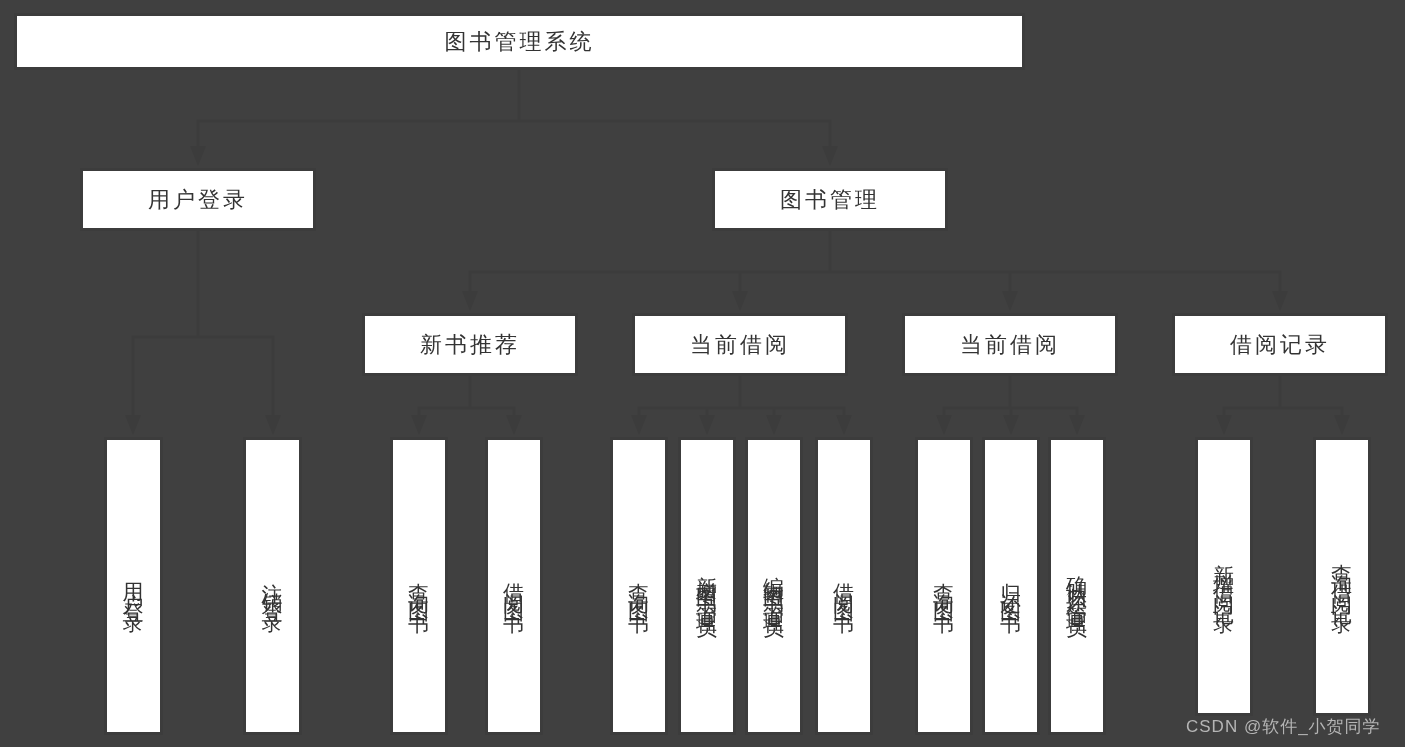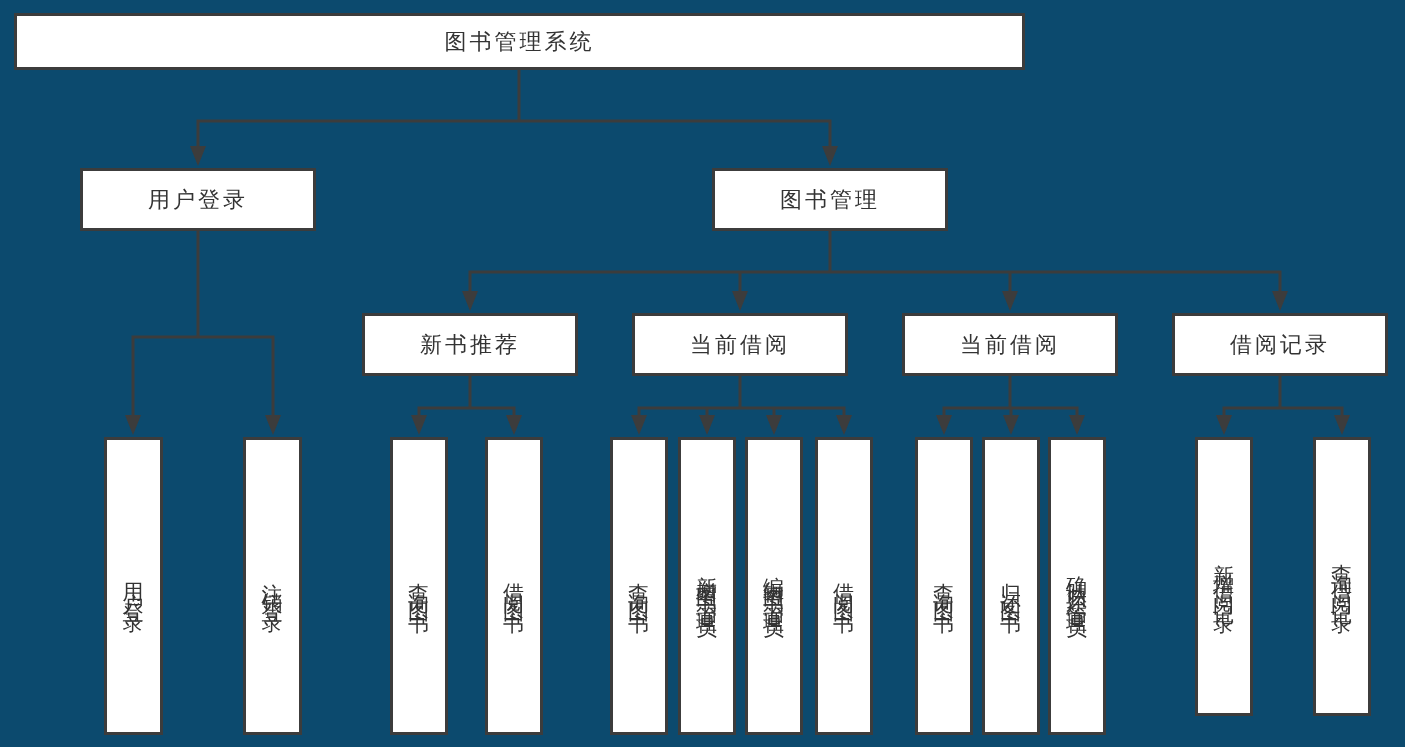--- a/index.html
+++ b/index.html
@@ -4,21 +4,21 @@
 <style>
   html, body {
     margin: 0;
     padding: 0;
     background: #ffffff;
   }
   .stage {
     position: relative;
     width: 1405px;
     height: 747px;
-    background: #0c4a6e;
+    background: #404040;
     overflow: hidden;
     font-family: "Liberation Sans", "DejaVu Sans", sans-serif;
   }
   .connectors {
     position: absolute;
     left: 0;
     top: 0;
     z-index: 1;
   }
   .box {
@@ -140,14 +140,15 @@
   <div class="box v" style="left:745px; top:437px; width:58px; height:298px; letter-spacing:6px;">编辑图书（管理员）</div>
   <div class="box v" style="left:815px; top:437px; width:58px; height:298px;">借阅图书</div>
 
   <div class="box v" style="left:915px; top:437px; width:58px; height:298px;">查询图书</div>
   <div class="box v" style="left:982px; top:437px; width:58px; height:298px;">归还图书</div>
   <div class="box v" style="left:1048px; top:437px; width:58px; height:298px; letter-spacing:6px;">确认归还（管理员）</div>
 
   <div class="box v" style="left:1195px; top:437px; width:58px; height:279px;">新增借阅记录</div>
   <div class="box v" style="left:1313px; top:437px; width:58px; height:279px;">查询借阅记录</div>
 
+  <div class="watermark">CSDN @软件_小贺同学</div>
 
 </div>
 
 </body></html>

